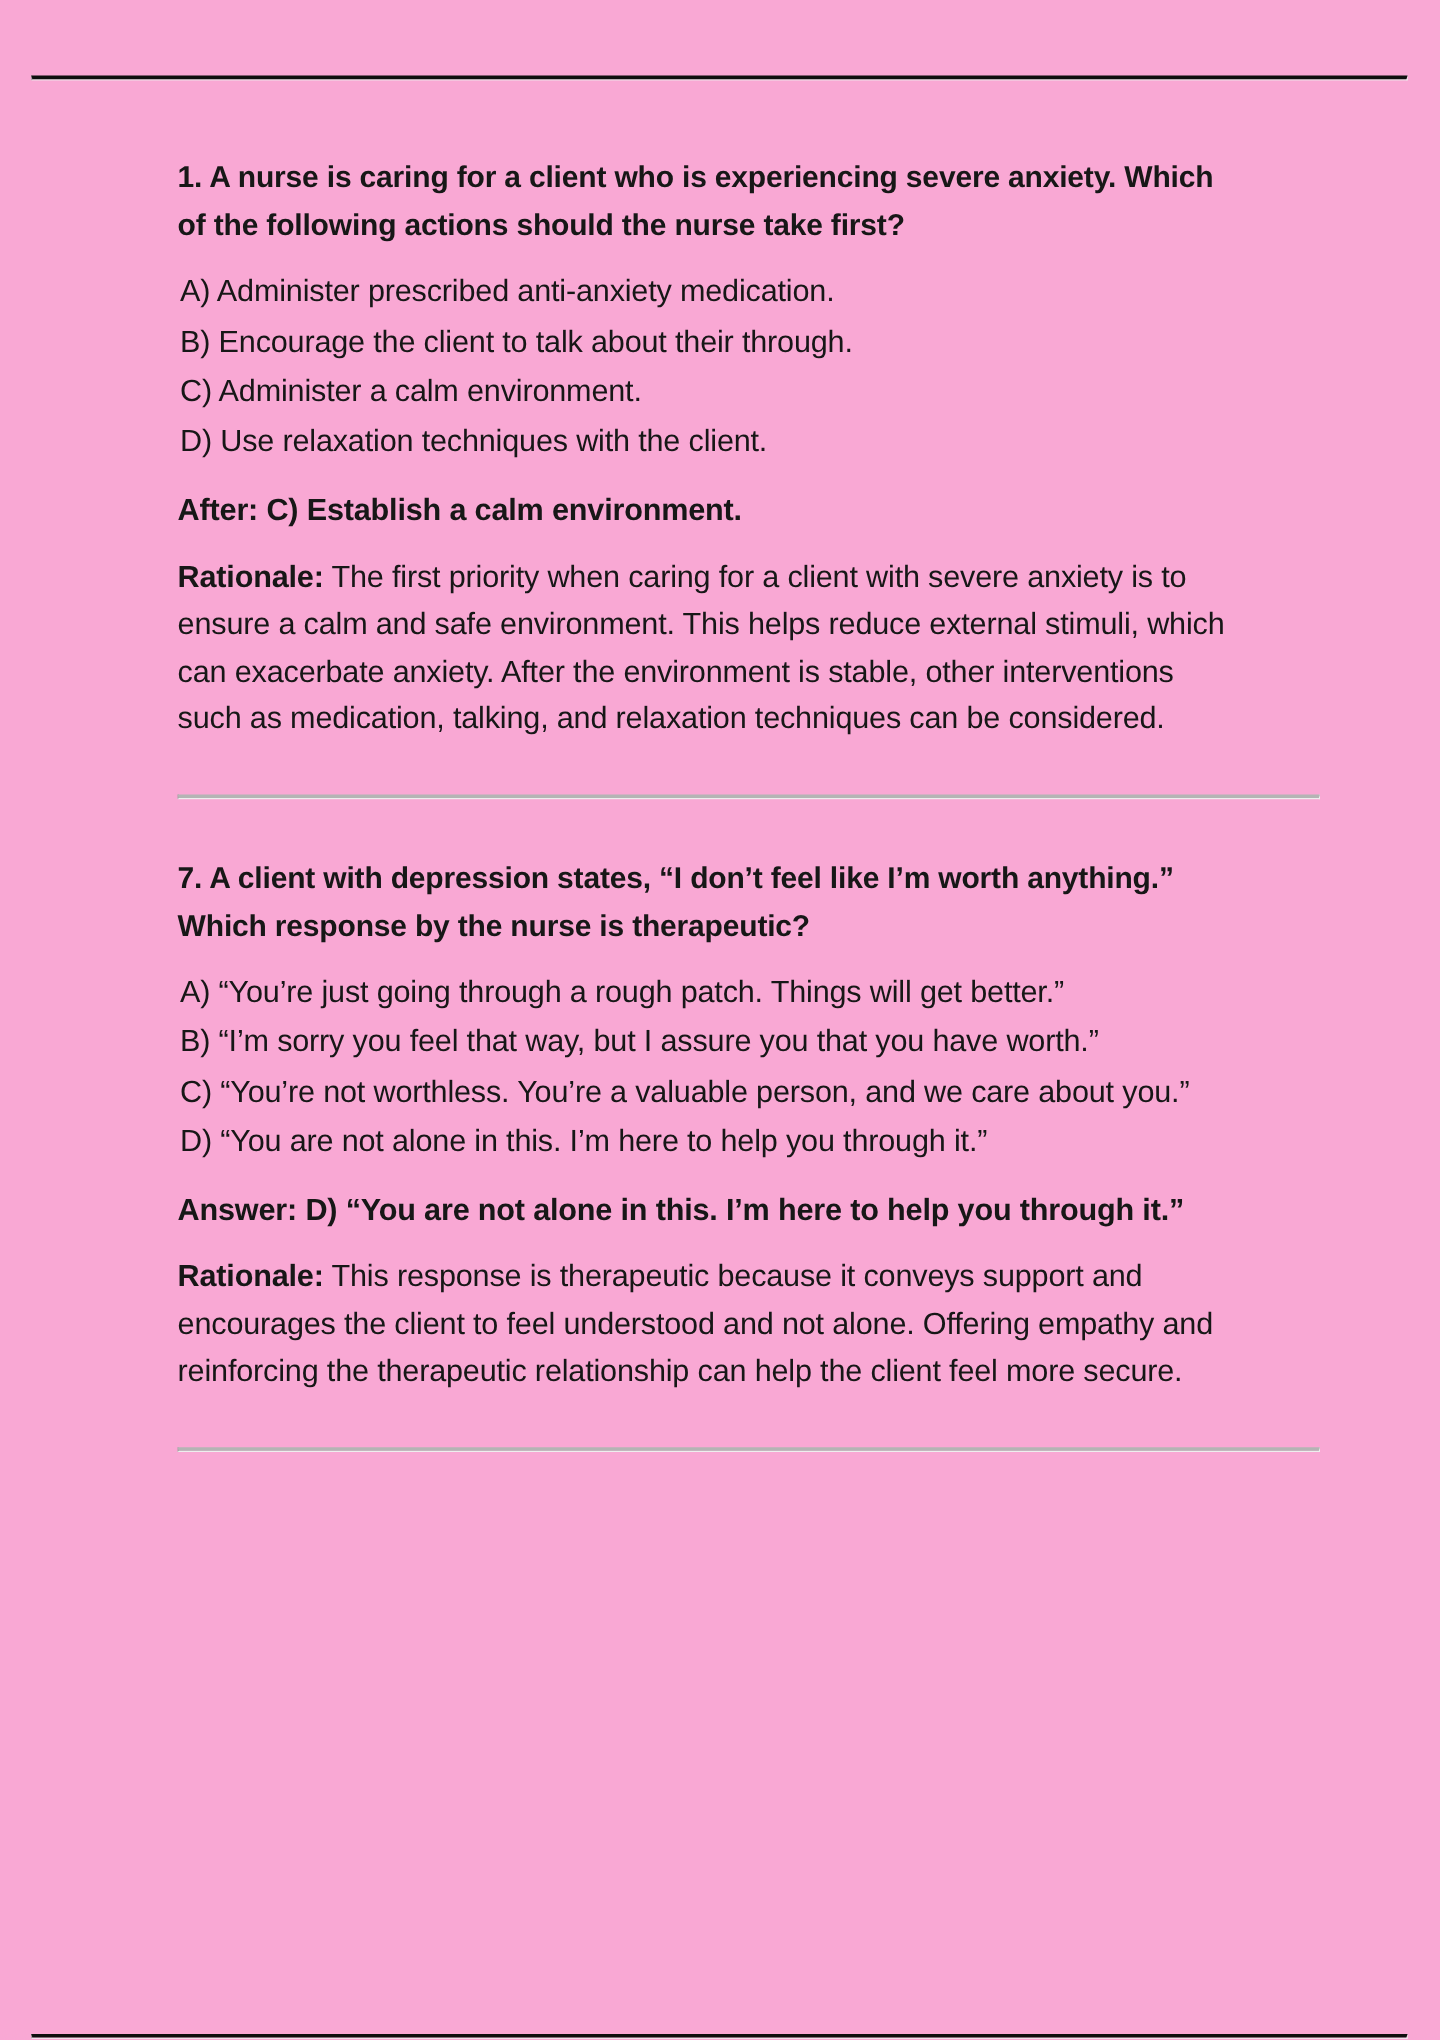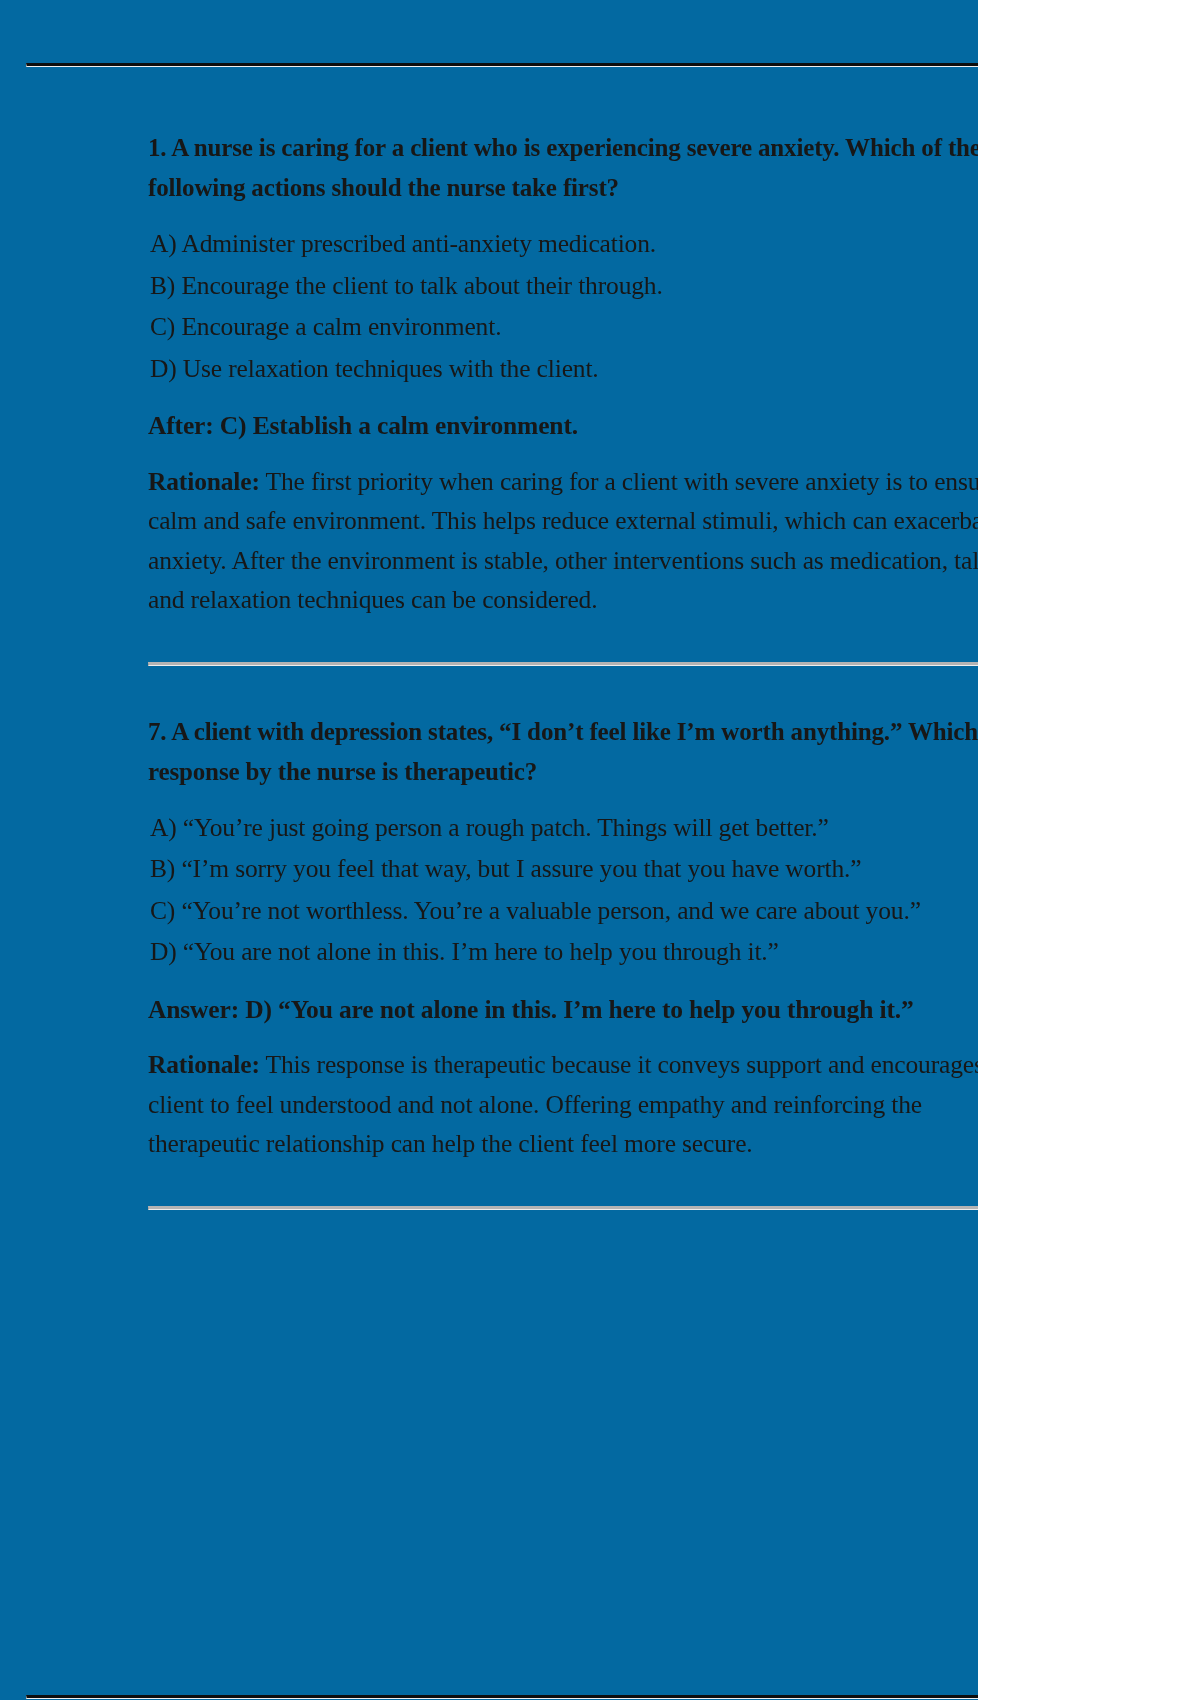--- a/index.html
+++ b/index.html
@@ -4,25 +4,25 @@
 <title>Nursing Practice Questions</title>
 <style>
   html, body {
     margin: 0;
     padding: 0;
     background: #ffffff;
   }
 
   .page {
     position: relative;
-    width: 978px;
+    width: 1200px;
     height: 1700px;
-    background: #0369a1;
+    background: #f9a8d4;
     overflow: hidden;
-    font-family: Liberation Serif, serif;
+    font-family: Liberation Sans, sans-serif;
     box-sizing: border-box;
   }
 
   
   .page-rule {
     position: absolute;
     left: 26px;
     width: 1145px;
     height: 0;
     border-top: 3px solid #0e0e0e;
@@ -105,39 +105,39 @@
 
   <div class="content">
 
     <div class="block">
 
       <p class="q-stem">1. A nurse is caring for a client who is experiencing severe anxiety. Which of the following actions should the nurse take first?</p>
 
       <ul class="options">
         <li class="opt">A) Administer prescribed anti-anxiety medication.</li>
         <li class="opt">B) Encourage the client to talk about their through.</li>
-        <li class="opt">C) Encourage a calm environment.</li>
+        <li class="opt">C) Administer a calm environment.</li>
         <li class="opt">D) Use relaxation techniques with the client.</li>
       </ul>
 
       <p class="answer">After: C) Establish a calm environment.</p>
 
       <p class="rationale"><span class="lead">Rationale:</span><span> The first priority when caring for a client with severe anxiety is to ensure a calm and safe environment. This helps reduce external stimuli, which can exacerbate anxiety. After the environment is stable, other interventions such as medication, talking, and relaxation techniques can be considered.</span></p>
     </div>
 
     <div class="spacer-before-divider"></div>
     <hr class="divider">
     <div class="spacer-after-divider"></div>
 
     <div class="block">
 
       <p class="q-stem">7. A client with depression states, “I don’t feel like I’m worth anything.” Which response by the nurse is therapeutic?</p>
 
       <ul class="options">
-        <li class="opt">A) “You’re just going person a rough patch. Things will get better.”</li>
+        <li class="opt">A) “You’re just going through a rough patch. Things will get better.”</li>
         <li class="opt">B) “I’m sorry you feel that way, but I assure you that you have worth.”</li>
         <li class="opt">C) “You’re not worthless. You’re a valuable person, and we care about you.”</li>
         <li class="opt">D) “You are not alone in this. I’m here to help you through it.”</li>
       </ul>
 
       <p class="answer">Answer: D) “You are not alone in this. I’m here to help you through it.”</p>
 
       <p class="rationale"><span class="lead">Rationale:</span><span> This response is therapeutic because it conveys support and encourages the client to feel understood and not alone. Offering empathy and reinforcing the therapeutic relationship can help the client feel more secure.</span></p>
     </div>
 

